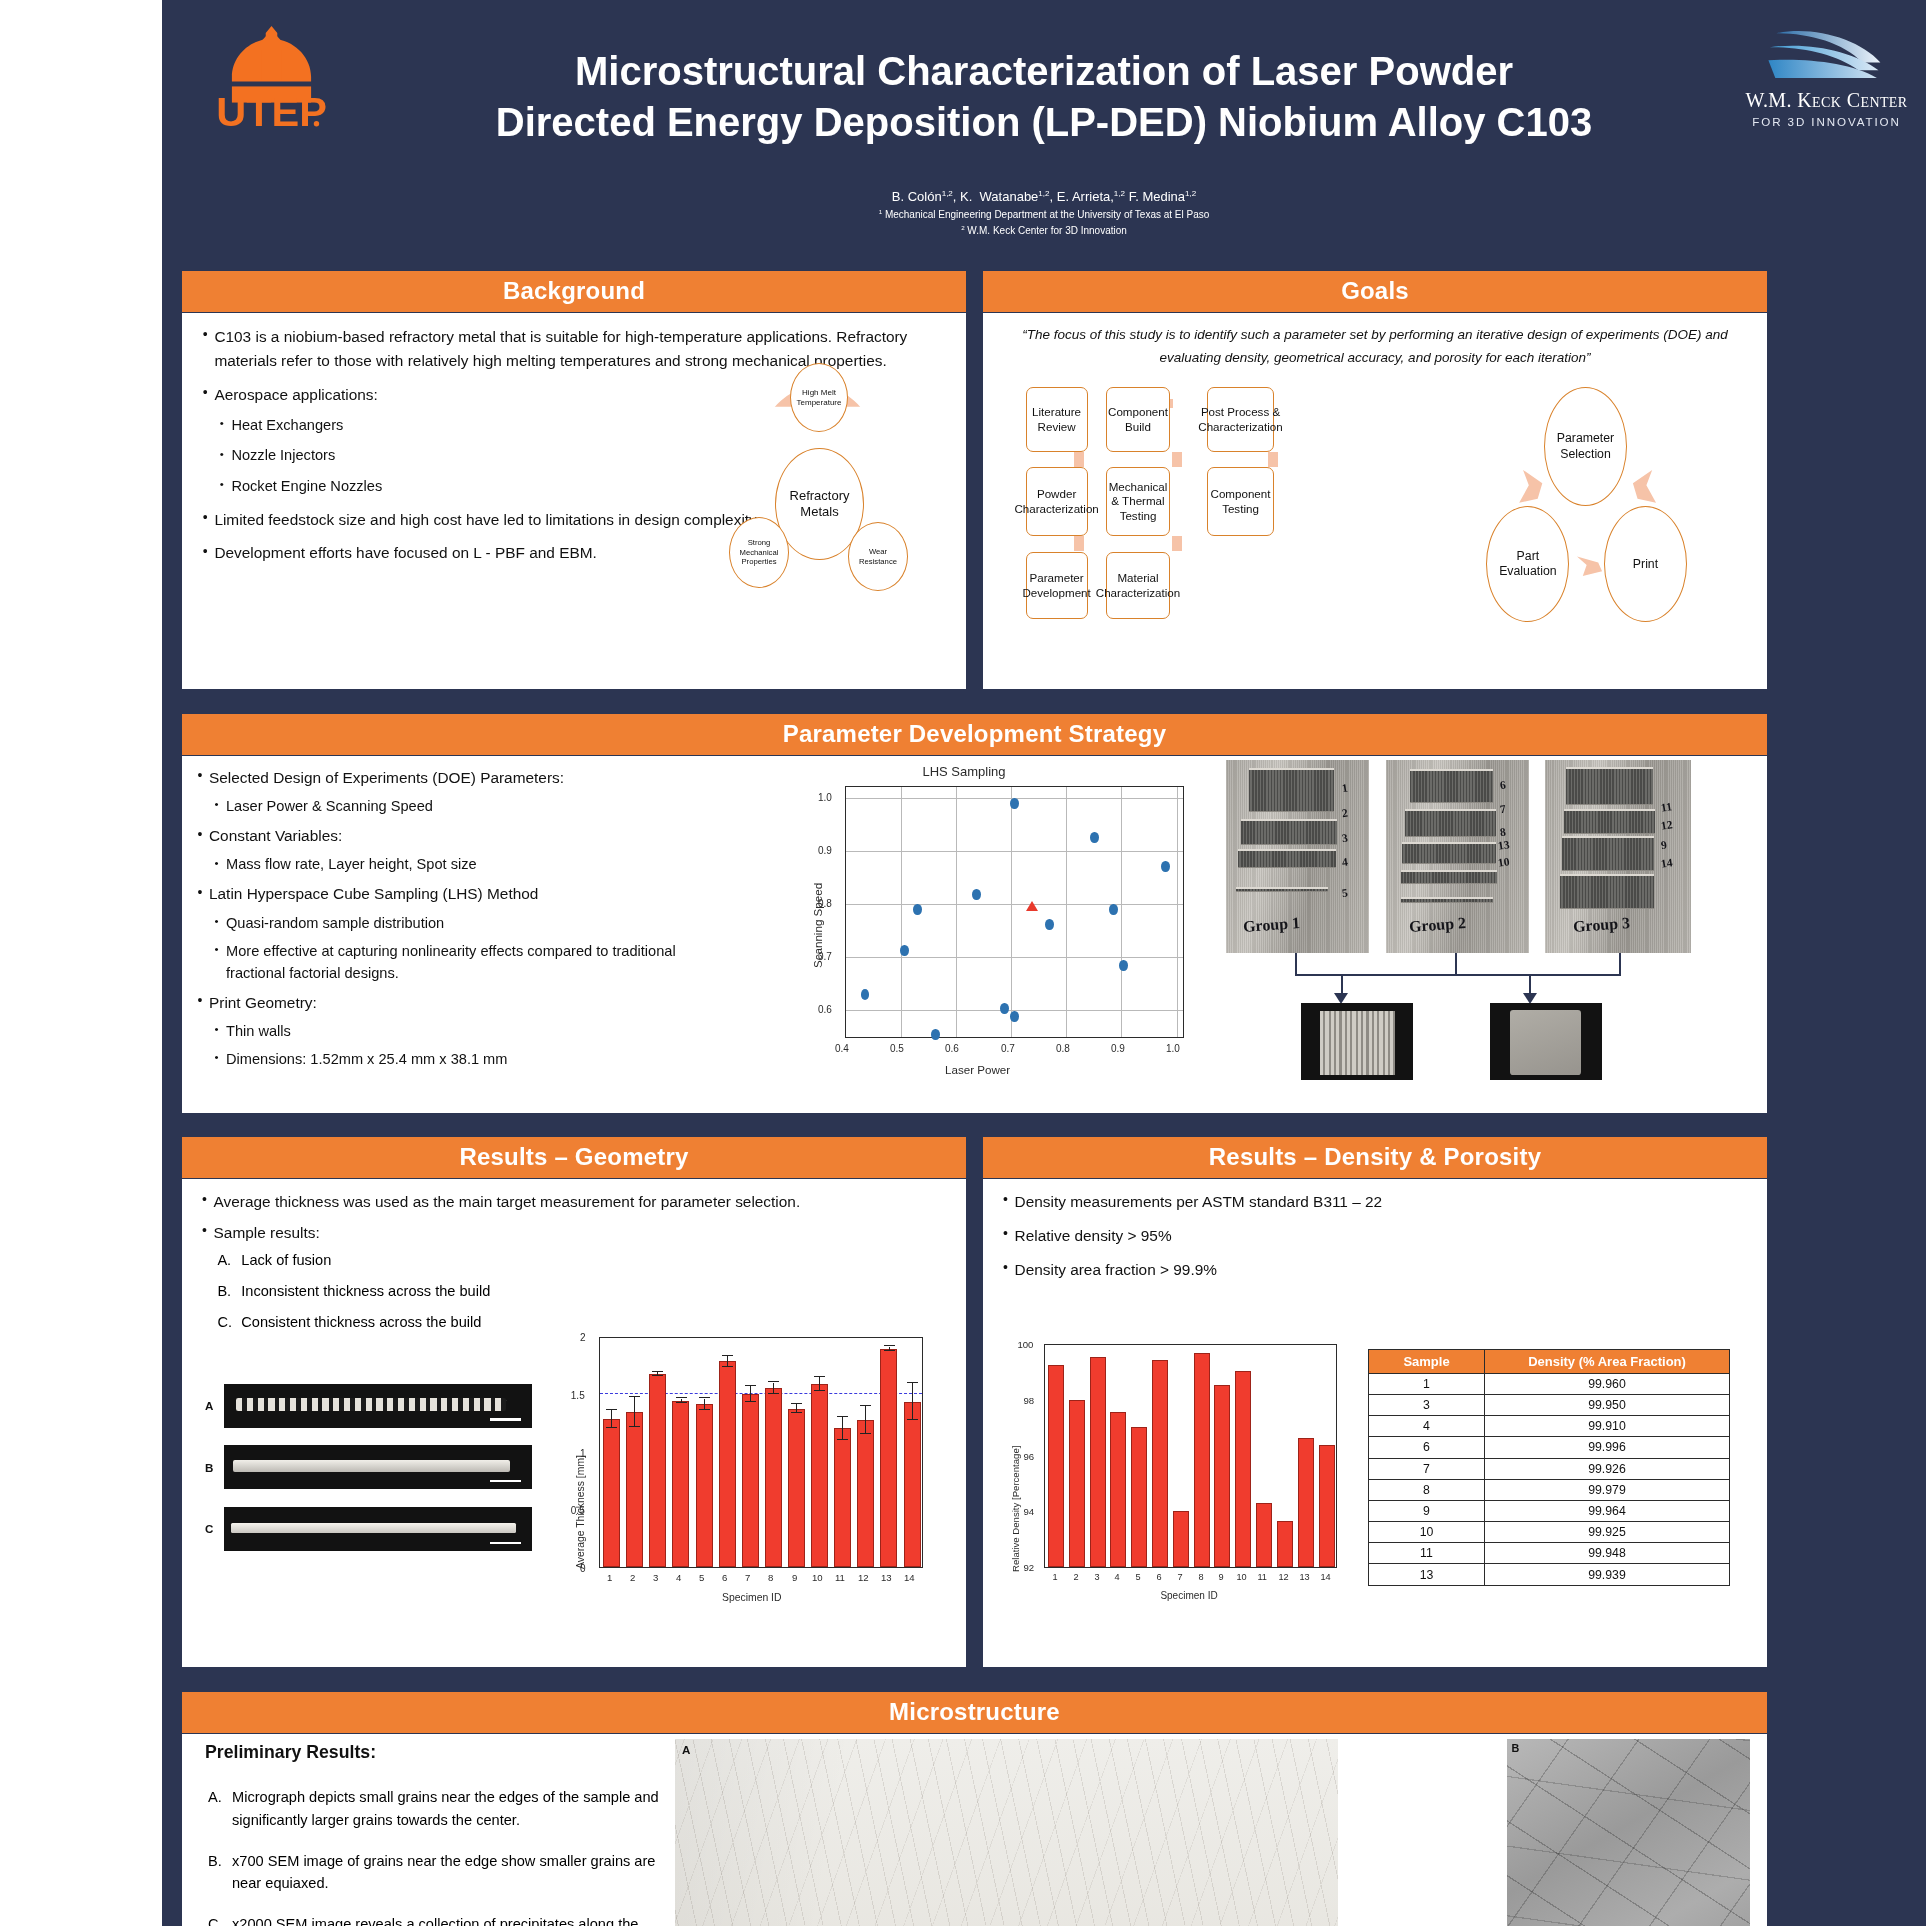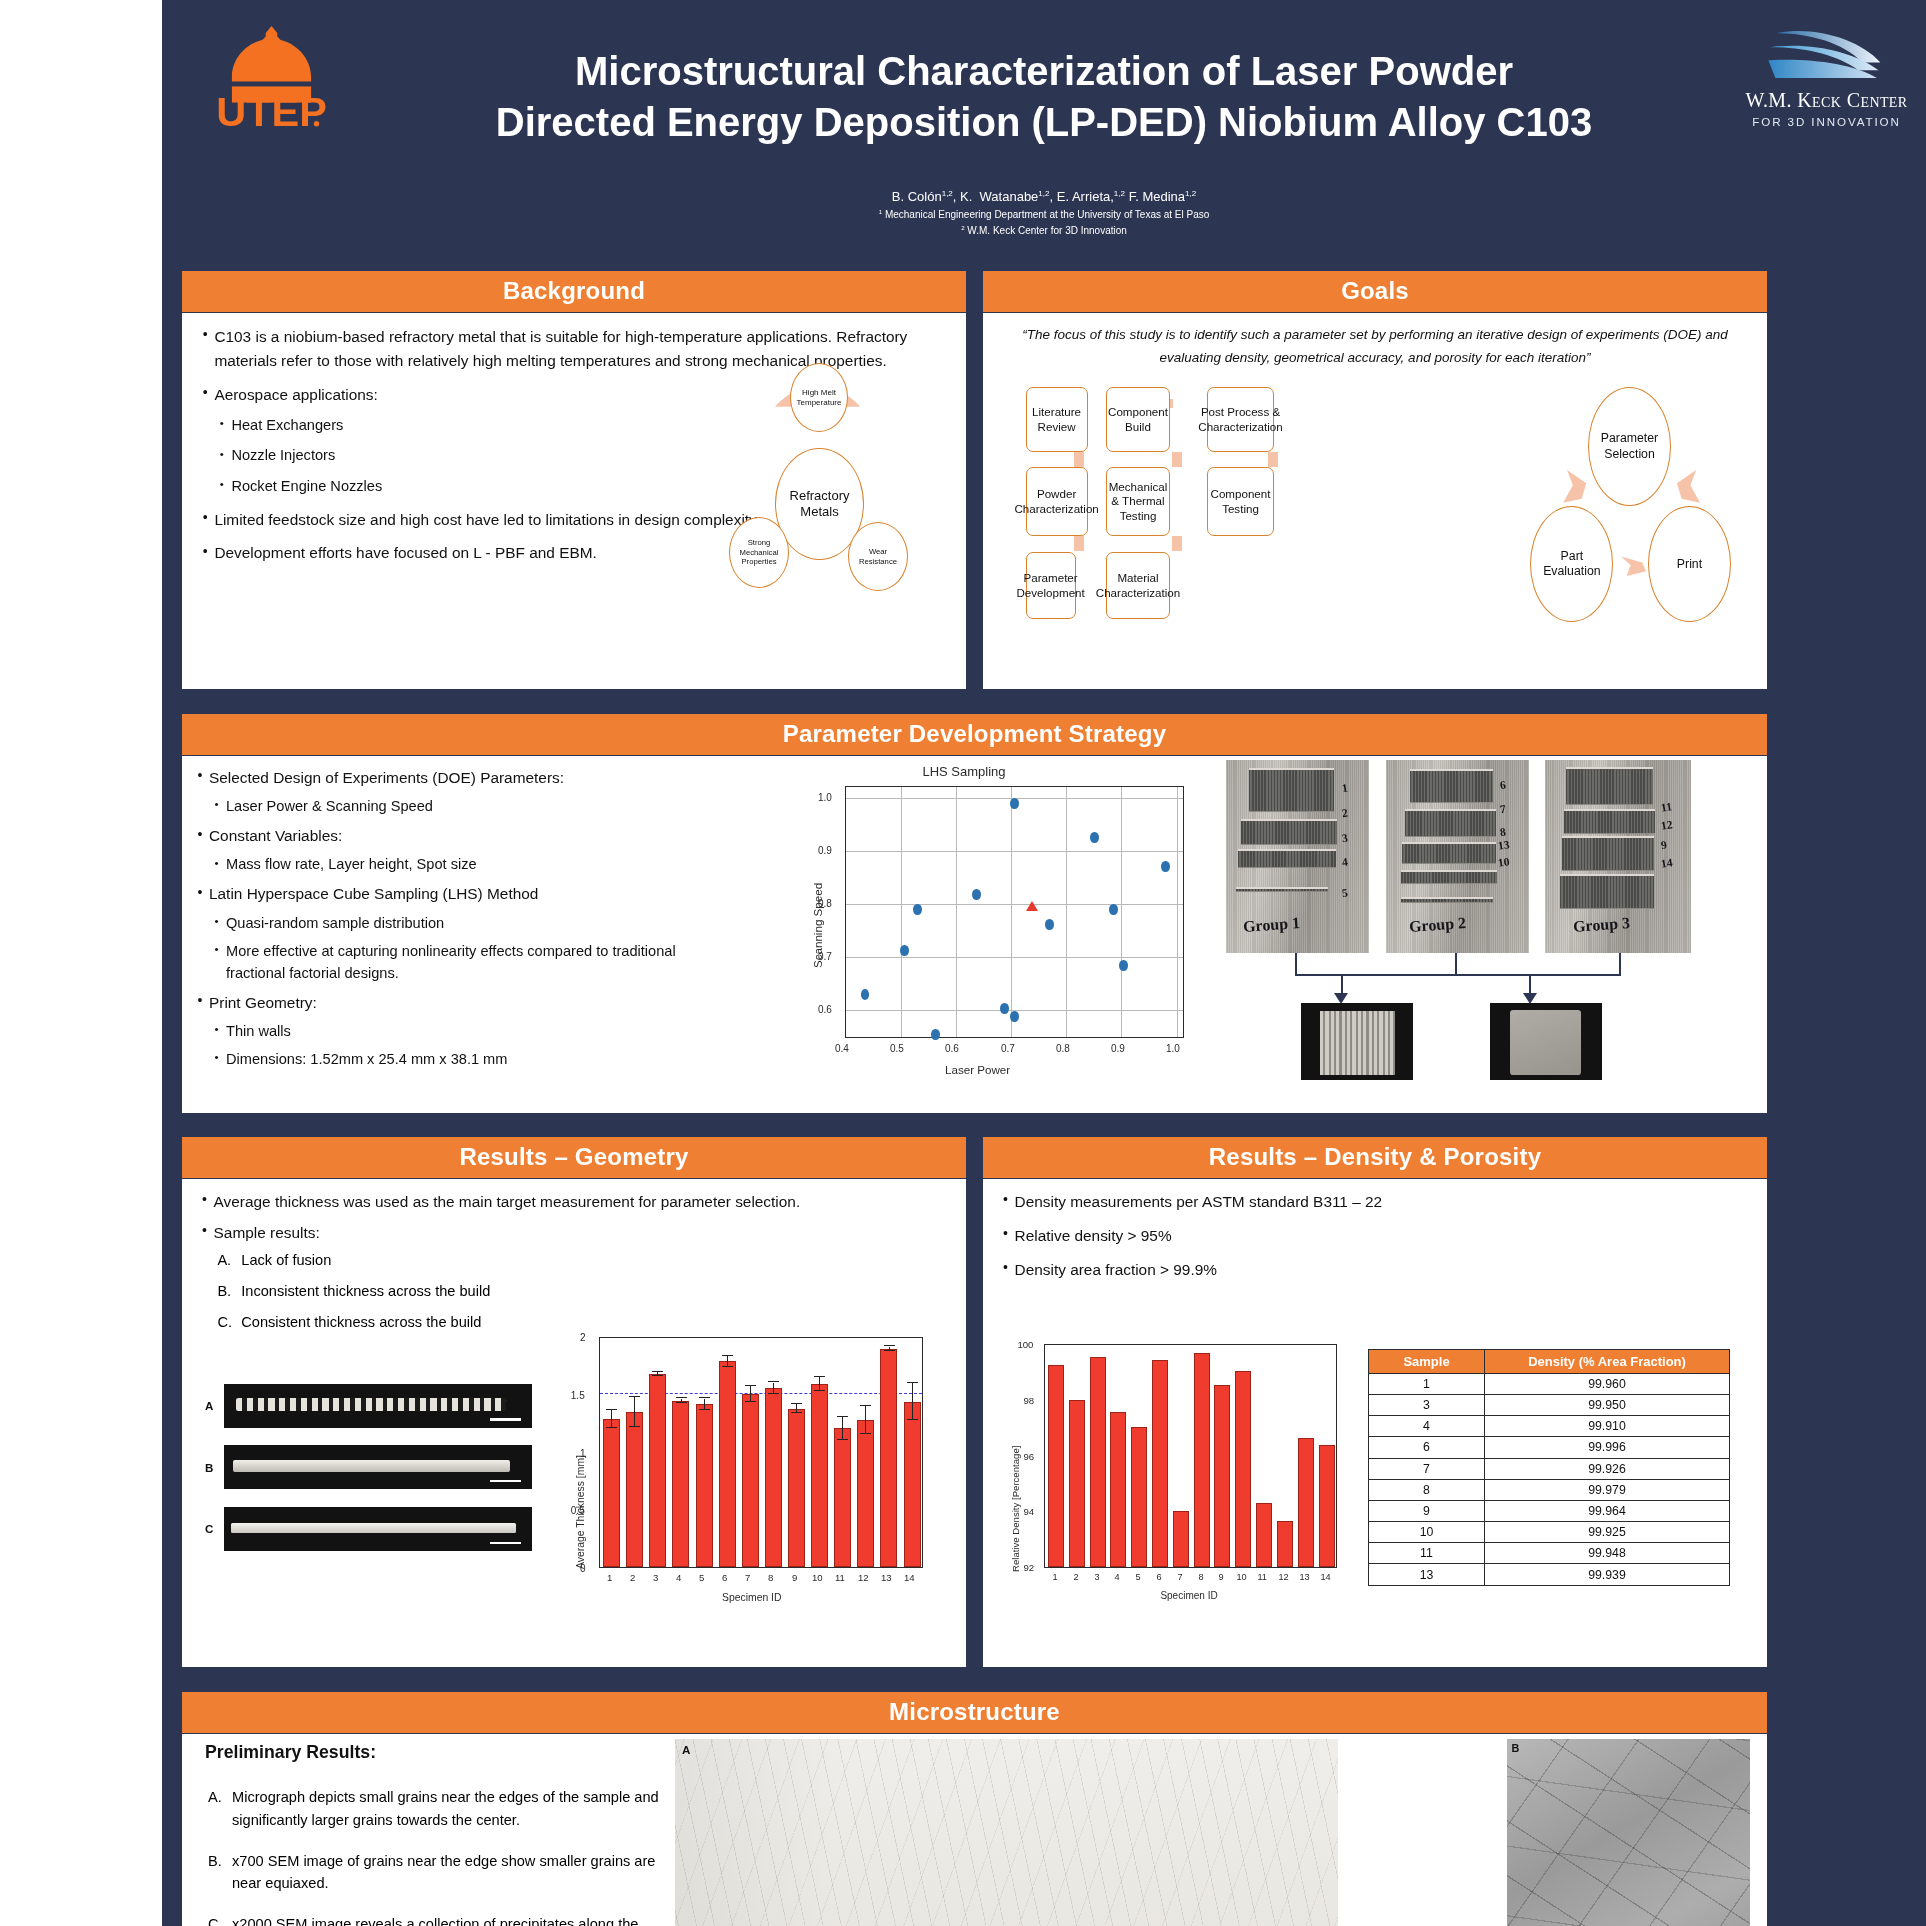--- a/index.html
+++ b/index.html
@@ -284,29 +284,29 @@
       <div class="flowbox" style="left:11.6px;top:80px;width:62px;height:69px;">
           <span>Powder Characterization</span>
         </div>
       <div class="flowbox" style="left:92px;top:80px;width:64px;height:69px;">
           <span>Mechanical &amp; Thermal Testing</span>
         </div>
       <div class="flowbox" style="left:193px;top:80px;width:67px;height:69px;">
           <span>Component Testing</span>
         </div>
 
-      <div class="flowbox" style="left:11.6px;top:165px;width:50px;height:67px;">
+      <div class="flowbox" style="left:11.6px;top:165px;width:62px;height:67px;">
           <span>Parameter Development</span>
         </div>
       <div class="flowbox" style="left:92px;top:165px;width:64px;height:67px;">
           <span>Material Characterization</span>
         </div>
     </div>
 
-    <div style="position:absolute;left:532px;top:116px;width:239px;height:239px;">
+    <div style="position:absolute;left:488px;top:116px;width:239px;height:239px;">
       <div class="oval" style="left:73px;top:0px;width:83px;height:119px;font-size:12.3px;line-height:1.25;">
           <span>Parameter Selection</span>
         </div>
       <div class="oval" style="left:133px;top:119px;width:83px;height:116px;font-size:12.3px;">
           <span>Print</span>
         </div>
       <div class="oval" style="left:15.4px;top:119px;width:83px;height:116px;font-size:12.3px;line-height:1.25;">
           <span>Part Evaluation</span>
         </div>
 

